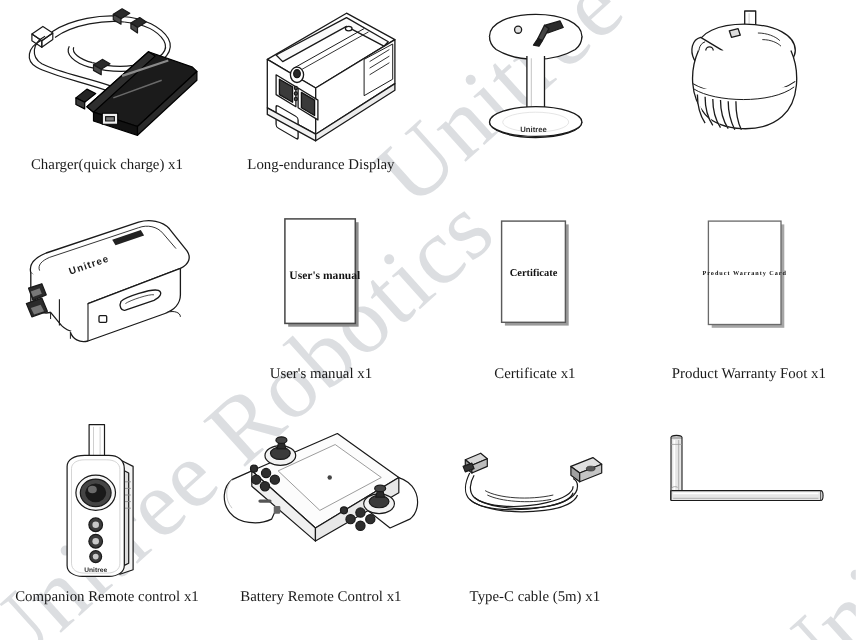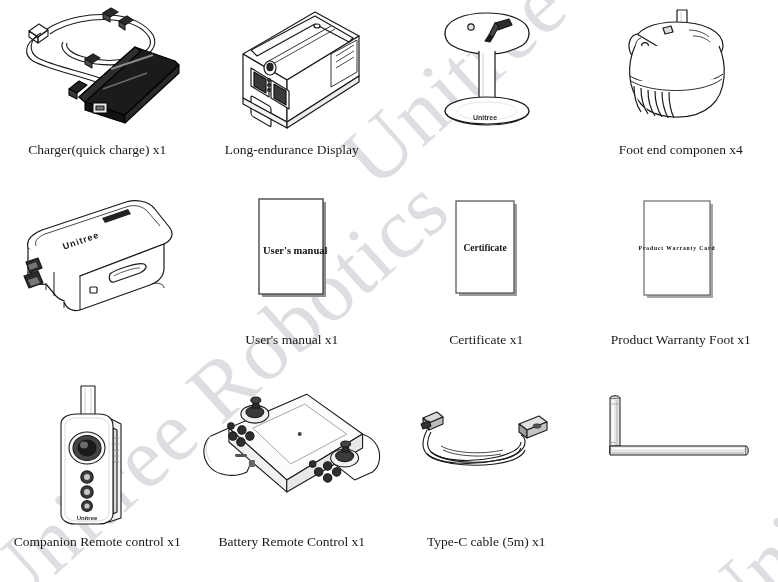--- a/index.html
+++ b/index.html
@@ -236,23 +236,20 @@
 
           <path d="M33 84 C33 96 36 104 40 110" stroke-width="1.2"></path>
           <path d="M40 86 C40 98 43 106 47 112" stroke-width="1.2"></path>
           <path d="M47 88 C47 100 50 108 54 114" stroke-width="1.2"></path>
           <path d="M54 89 C54 101 57 109 61 115" stroke-width="1.2"></path>
           <path d="M61 90 C61 102 64 110 67 116" stroke-width="1.2"></path>
           <path d="M68 90 C68 102 70 110 73 116" stroke-width="1.2"></path>
         </g>
       </svg>
     </div>
-    <div class="caption">
-      <div>Foot end componen x4</div>
-    </div>
   </div>
 
   <div class="cell">
     <div class="art">
       <svg width="190" height="132" viewBox="0 0 190 132">
         <g fill="#ffffff" stroke="#1a1a1a" stroke-width="1.2" stroke-linejoin="round">
 
           <path d="M26 56 C24 48 30 42 40 38 L124 10 C134 7 146 9 152 16 L168 36 C172 42 170 48 162 52 L78 84 C68 88 58 86 52 80z"></path>
 
           <path d="M34 54 C32 49 36 45 43 42 L124 15 C132 12 141 14 146 20 L158 34" stroke-width="0.8"></path>

